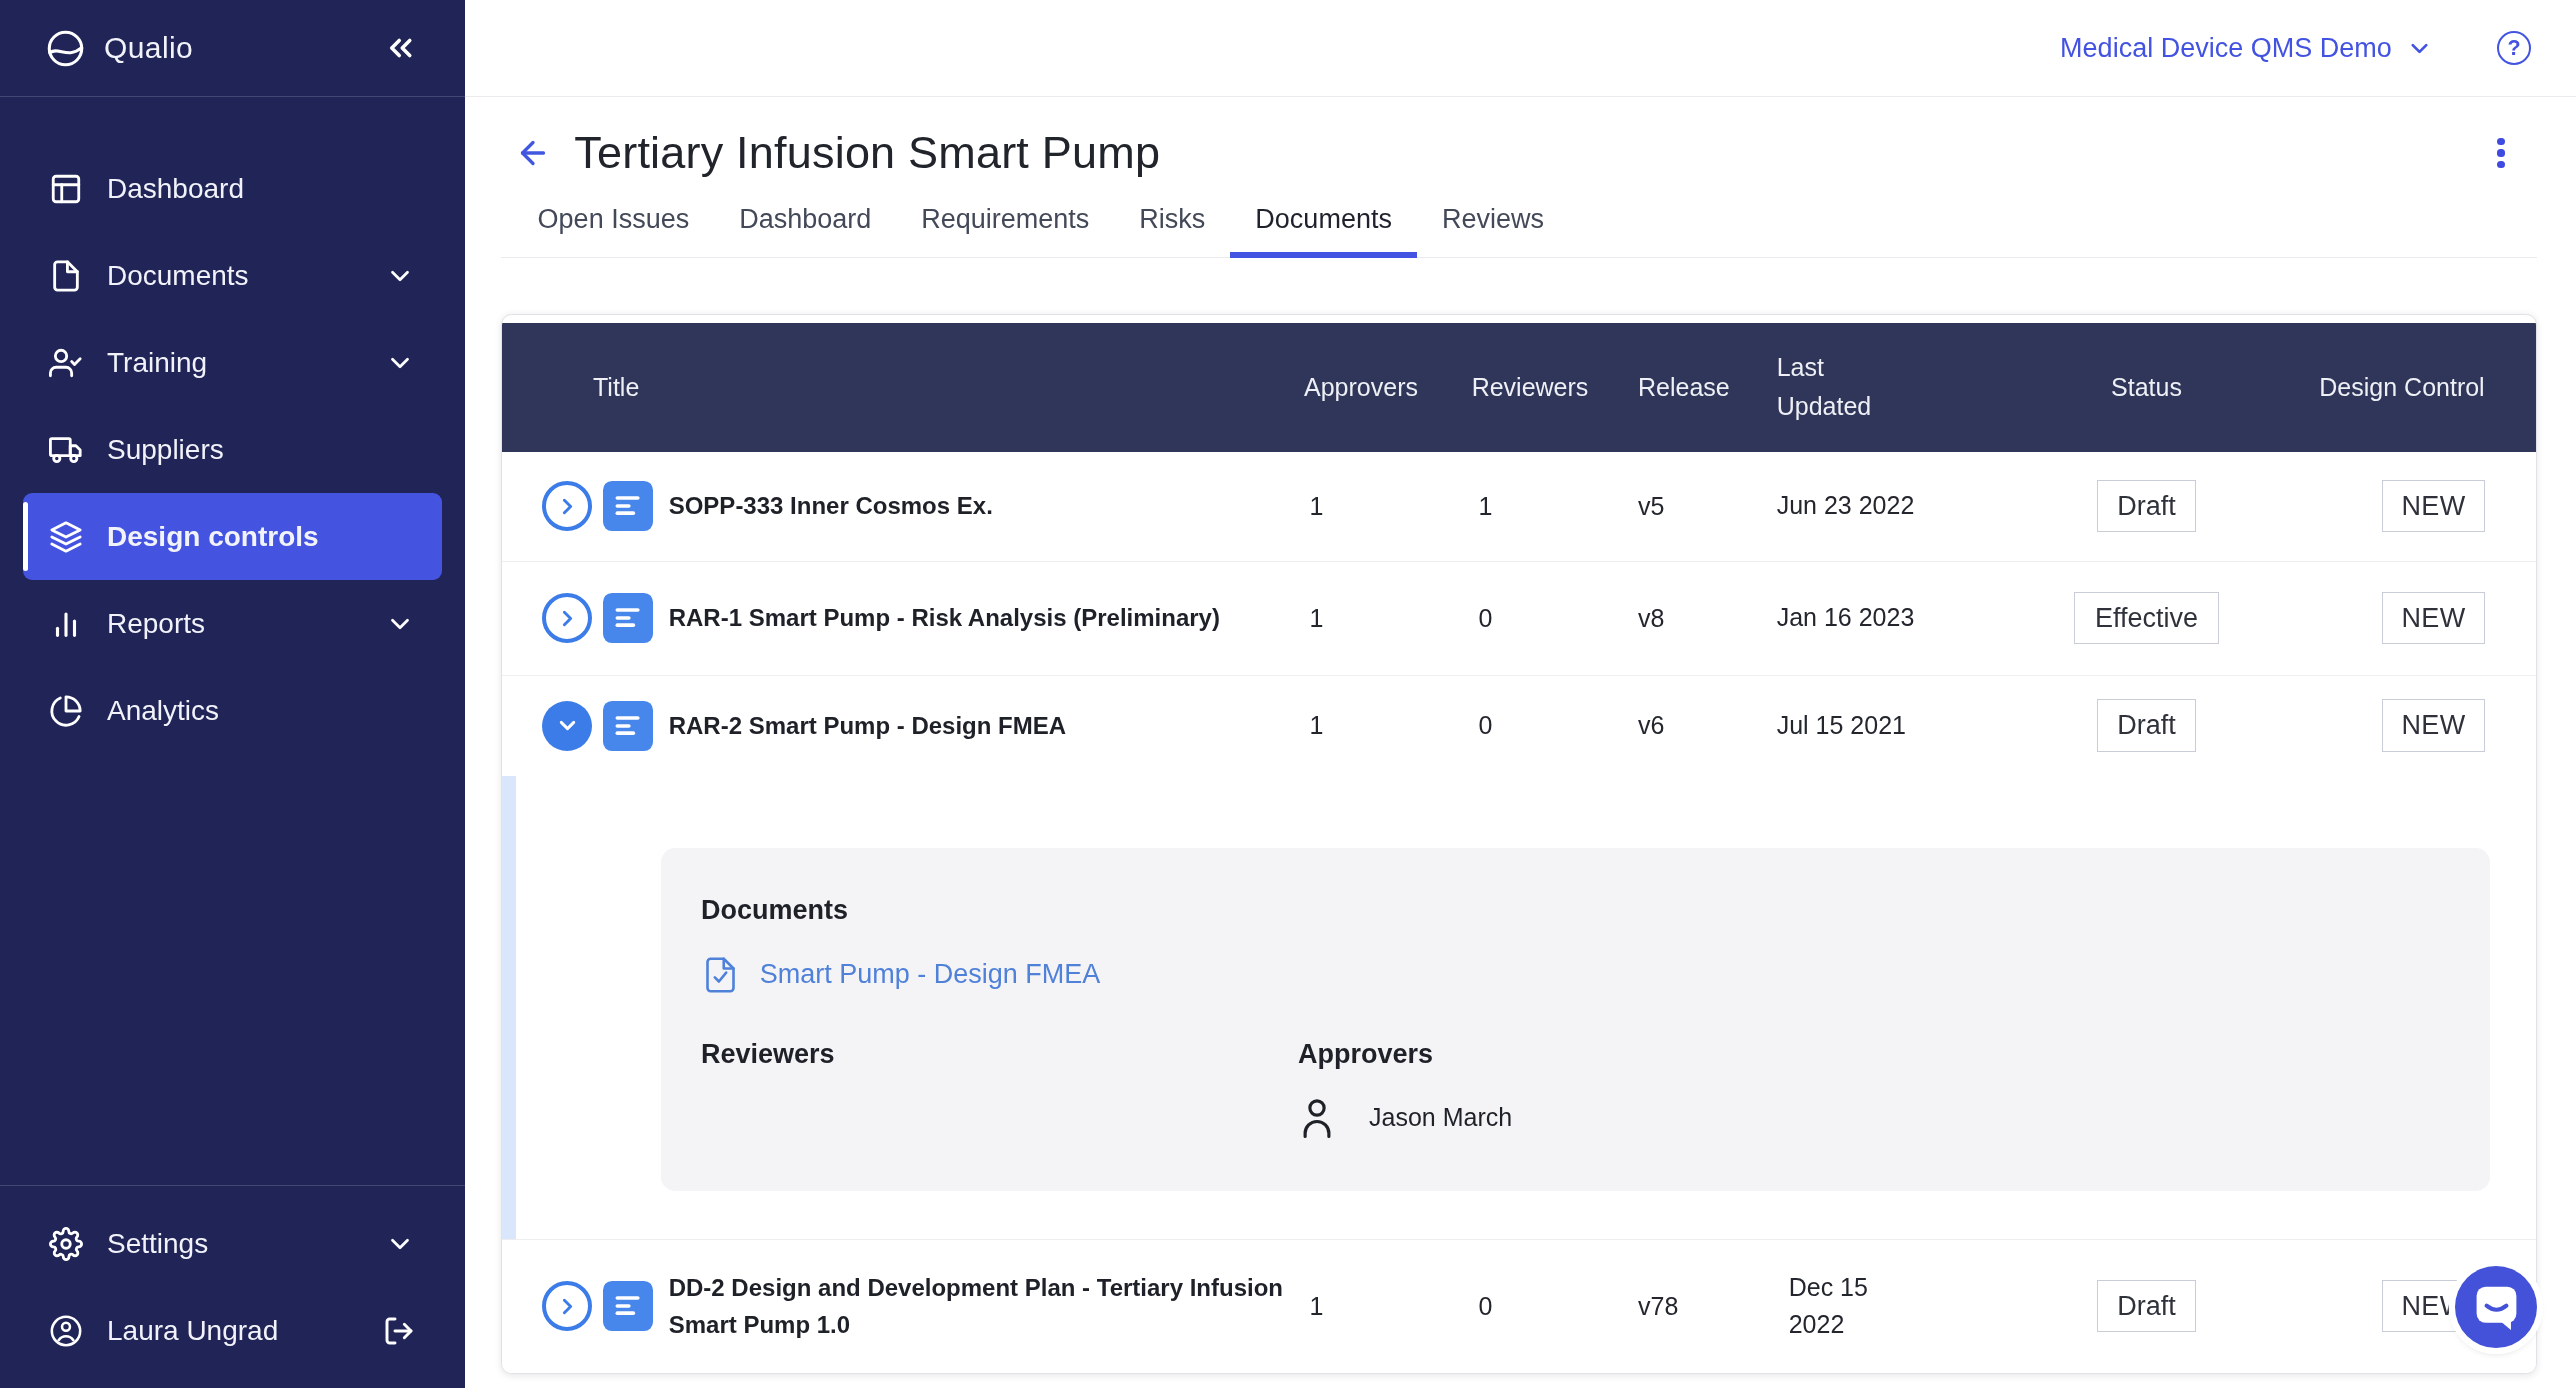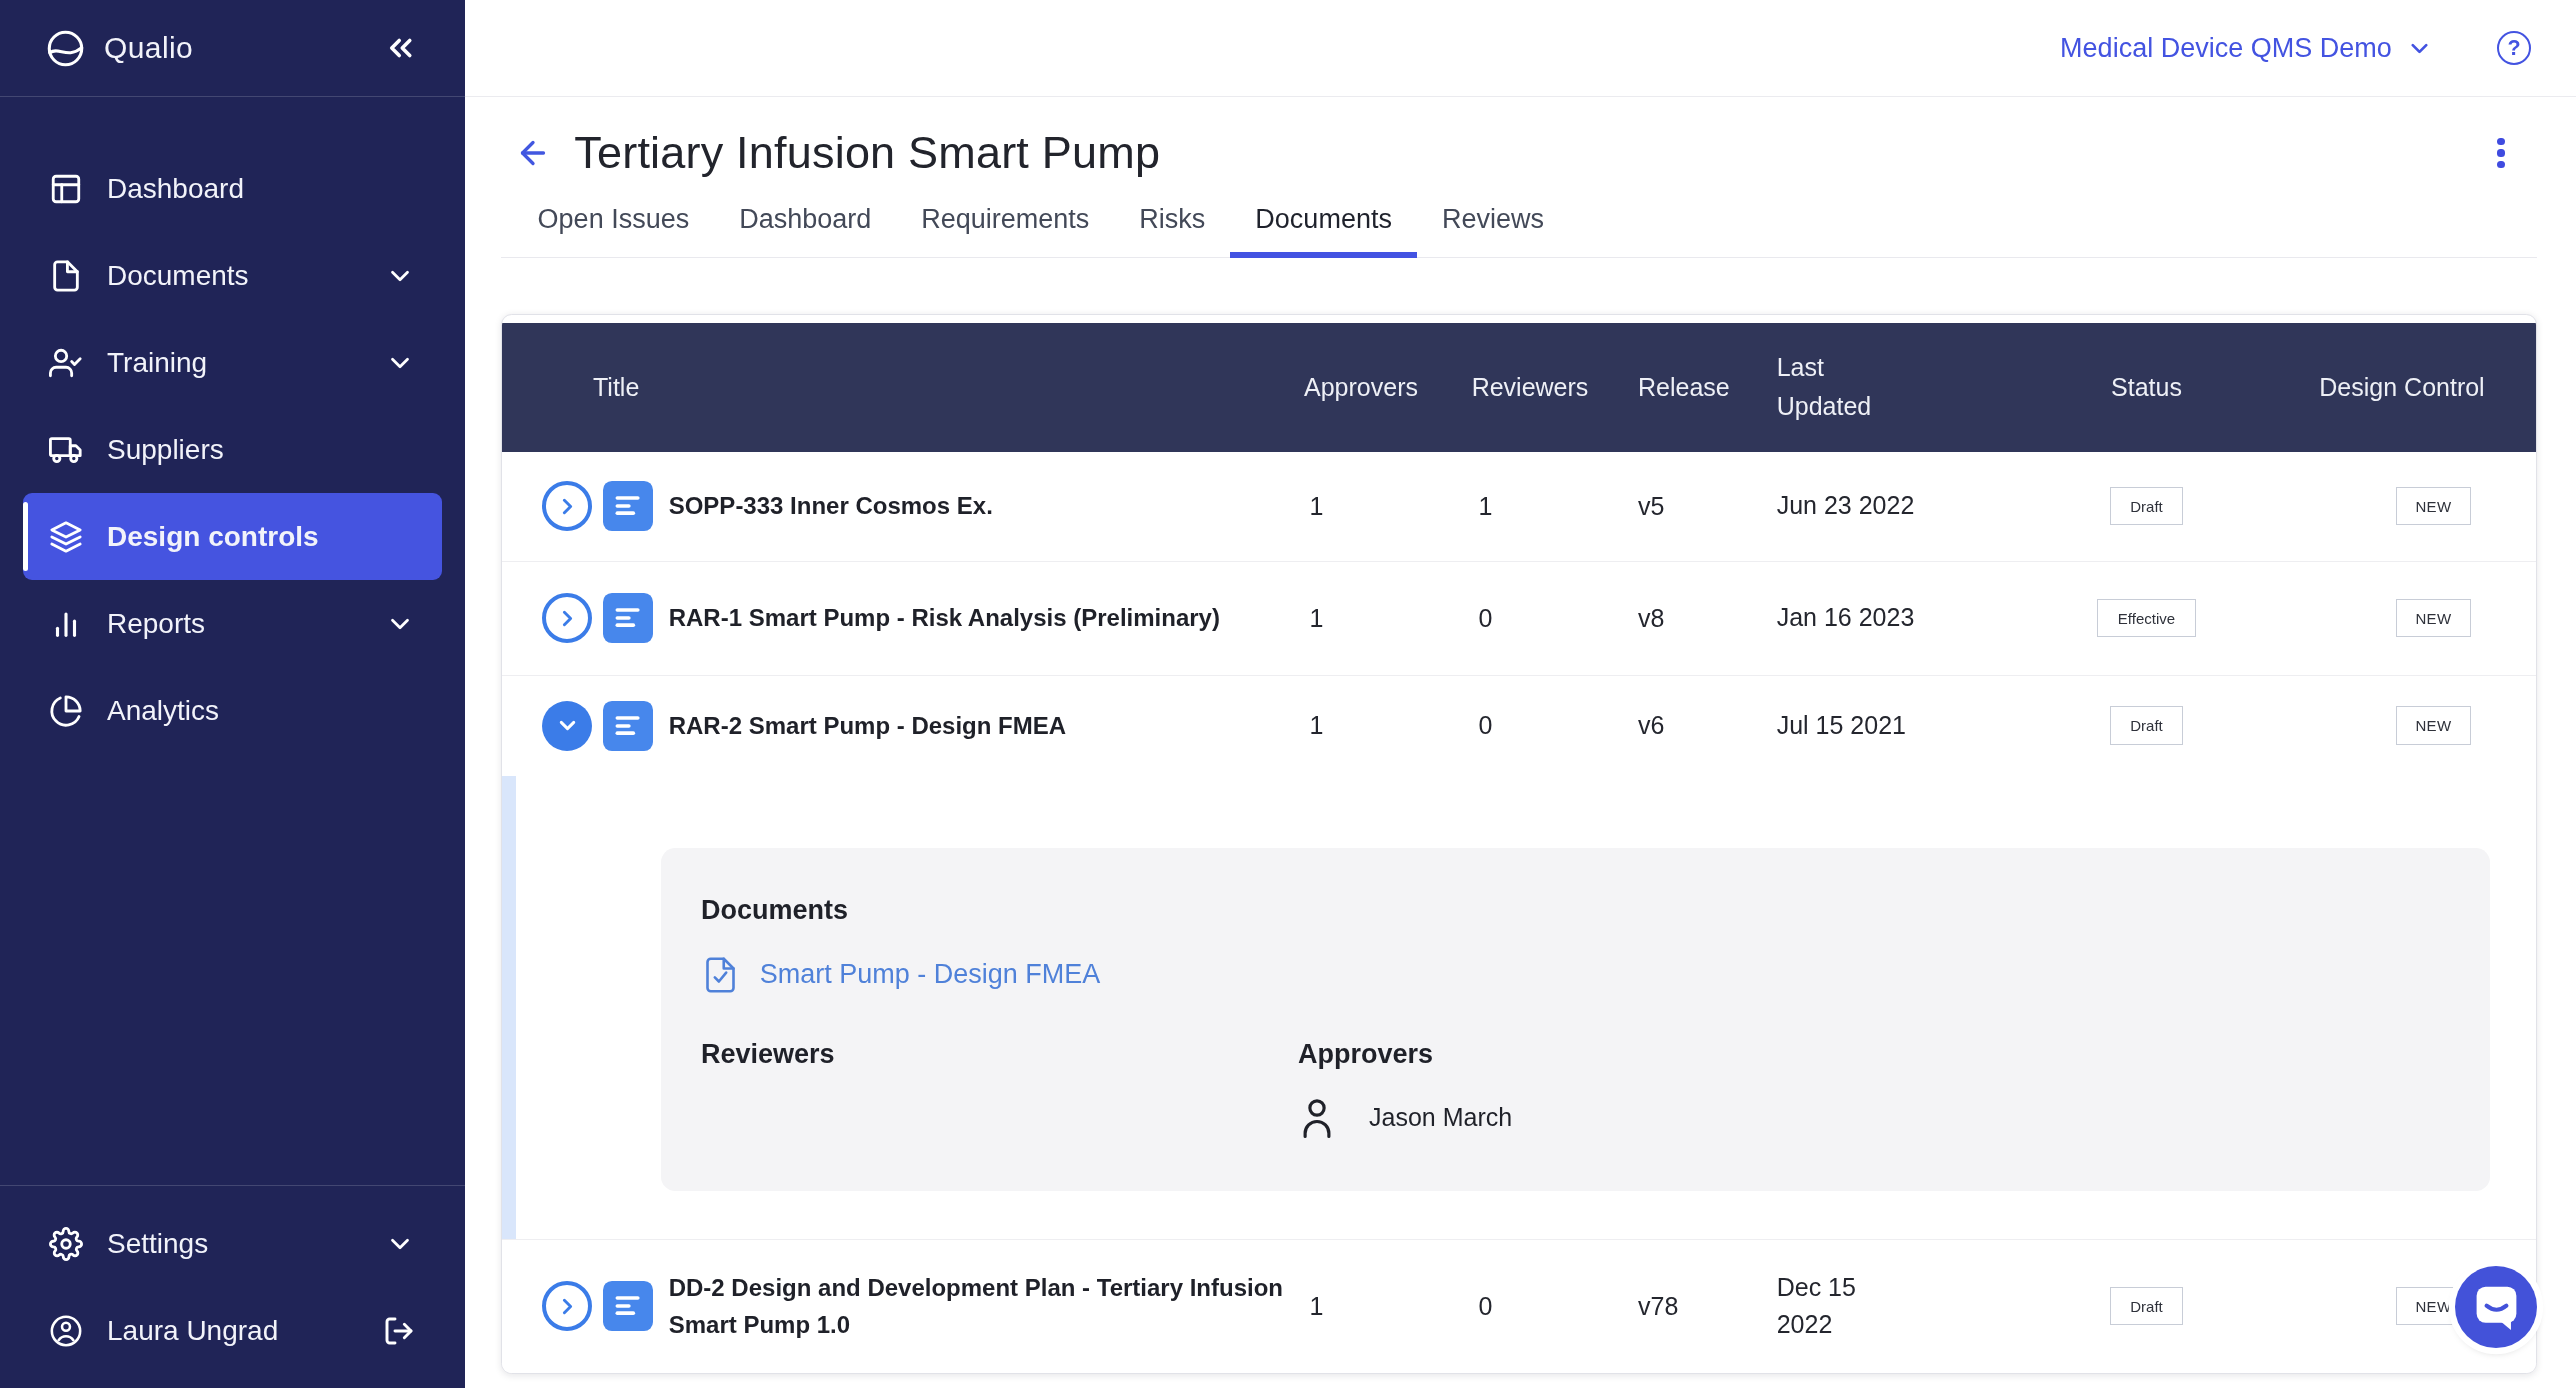--- a/index.html
+++ b/index.html
@@ -52,22 +52,22 @@
   .cell-release { padding-left:15px; }
   .cell-updated { padding-left:10.7px; }
   .wrap130 { max-width:118px; line-height:1.55; }
   .trow { background:#fff; border-top:1.8px solid #eeeef1; font-size:25px; color:#24262e; }
   .trow.h122 { height:109px; } .trow.h127 { height:114px; } .trow.h113 { height:101px; border-bottom:none; } .trow.h150 { height:134px; }
   .expander { width:50px; height:50px; border-radius:50%; border:4.5px solid #3b7ce8; background:#fff; color:#3b7ce8; display:flex; align-items:center; justify-content:center; cursor:pointer; flex-shrink:0; }
   .expander.open { background:#3b7ce8; border:none; color:#fff; }
   .doc-badge { margin-left:10.7px; flex-shrink:0; display:flex; }
   .row-title { margin-left:16px; font-weight:700; font-size:24px; line-height:1.55; color:#1f2129; max-width:617px; }
   .date-val { line-height:1.5; }
-  .narrow-date { max-width:86px; }
-  .pill { background:#fff; border:1.8px solid #c8cdd7; border-radius:0; padding:9.8px 19.7px; font-size:15px; color:#2f323b; font-family:inherit; cursor:pointer; white-space:nowrap; }
+  .narrow-date { max-width:86px;margin-left:12px; }
+  .pill { background:#fff; border:1.8px solid #c8cdd7; border-radius:0; padding:9.8px 19.7px; font-size:27px; color:#2f323b; font-family:inherit; cursor:pointer; white-space:nowrap; }
   .pill-new { letter-spacing:0.4px; padding:9.8px 18px; }
 
   
   .expanded-section { position:relative; height:463px; background:#fff; }
   .blue-strip { position:absolute; left:0; top:0; bottom:0; width:14.3px; background:#d9e6fb; }
   .detail-panel { position:absolute; left:159px; right:46px; top:72px; height:343px; background:#f4f4f6; border-radius:14.3px; padding:47px 36px 0 40px; }
   .panel-h { font-size:27px; font-weight:600; color:#1f2129; }
   .doc-link-row { margin-top:25px; display:flex; align-items:center; gap:19.7px; }
   .doc-link { font-size:27px; color:#4f81d9; text-decoration:none; cursor:pointer; }
   .panel-cols { margin-top:40px; display:flex; }

